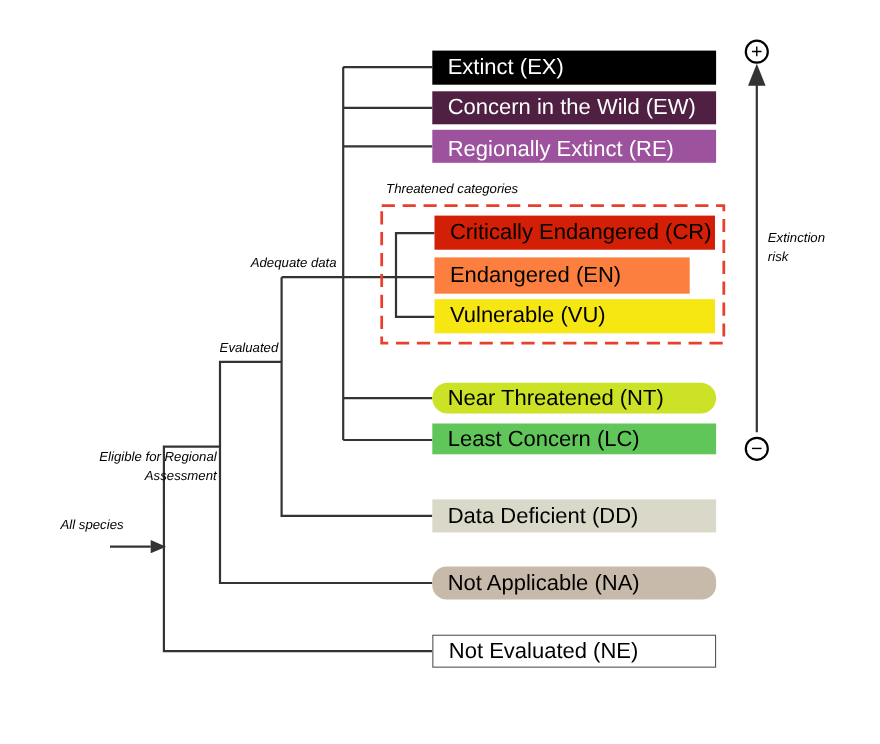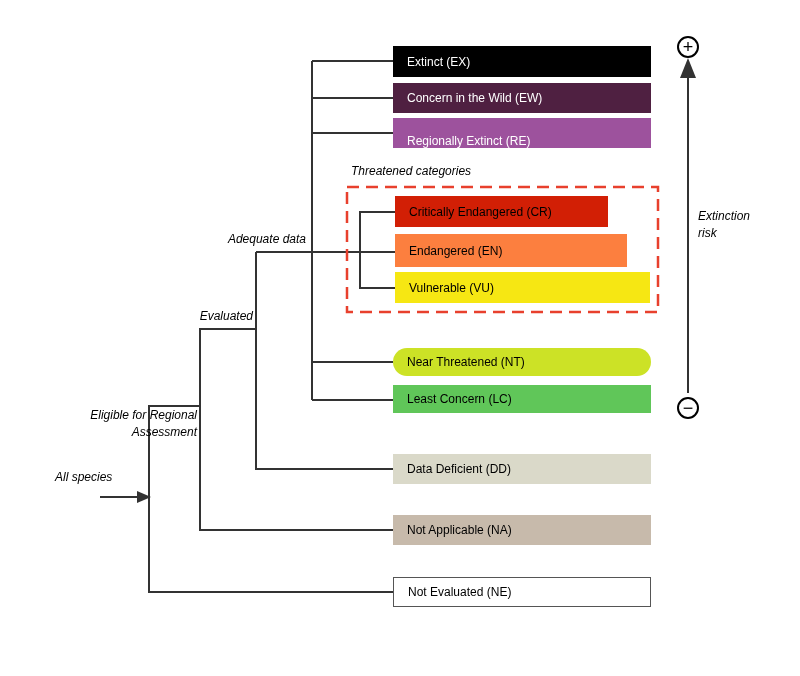--- a/index.html
+++ b/index.html
@@ -4,32 +4,32 @@
 <style>
   html,body{margin:0;padding:0;background:#fff;}
   .stage{
     position:relative;width:800px;height:676px;background:#fff;overflow:hidden;
     font-family:"Liberation Sans",sans-serif;color:#000;
   }
   .stage svg{position:absolute;left:0;top:0;}
   .cat{
     position:absolute;left:393px;width:258px;height:30px;
     display:flex;align-items:center;padding-left:14px;box-sizing:border-box;
-    font-size:12px;white-space:nowrap;
+    font-size:20px;white-space:nowrap;
   }
   .cat-ex{top:46px;height:31px;}
   .cat-ew{top:83px;}
   .cat-re{top:118px;align-items:flex-end;}
-  .cat-cr{top:196px;left:395px;width:213px;height:31px;}
+  .cat-cr{top:196px;left:395px;width:255px;height:31px;}
   .cat-en{top:234px;left:395px;width:232px;height:33px;}
   .cat-vu{top:272px;left:395px;width:255px;height:31px;}
   .cat-nt{top:348px;height:28px;}
   .cat-lc{top:385px;height:28px;}
   .cat-dd{top:454px;}
-  .cat-na{top:515px;}
+  .cat-na{top:515px;border-radius:13px;}
   .cat-ne{top:577px;}
   .lbl{
     position:absolute;font-style:italic;font-size:12px;line-height:17px;
     white-space:nowrap;
   }
   .lbl-threatened{left:351px;top:163px;}
   .lbl-adequate{right:494px;top:231px;text-align:right;}
   .lbl-evaluated{right:547px;top:308px;text-align:right;}
   .lbl-eligible{right:603px;top:365px;text-align:right;white-space:normal;width:170px;margin-top:42px;}
   .lbl-allspecies{left:55px;top:469px;}

